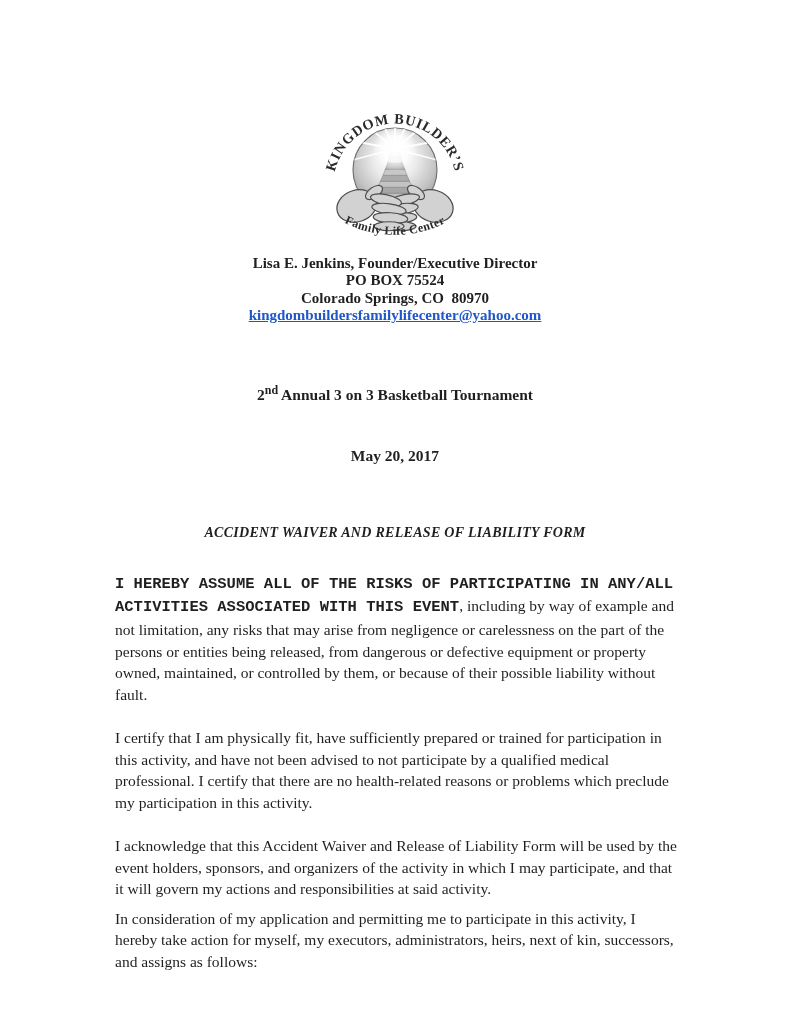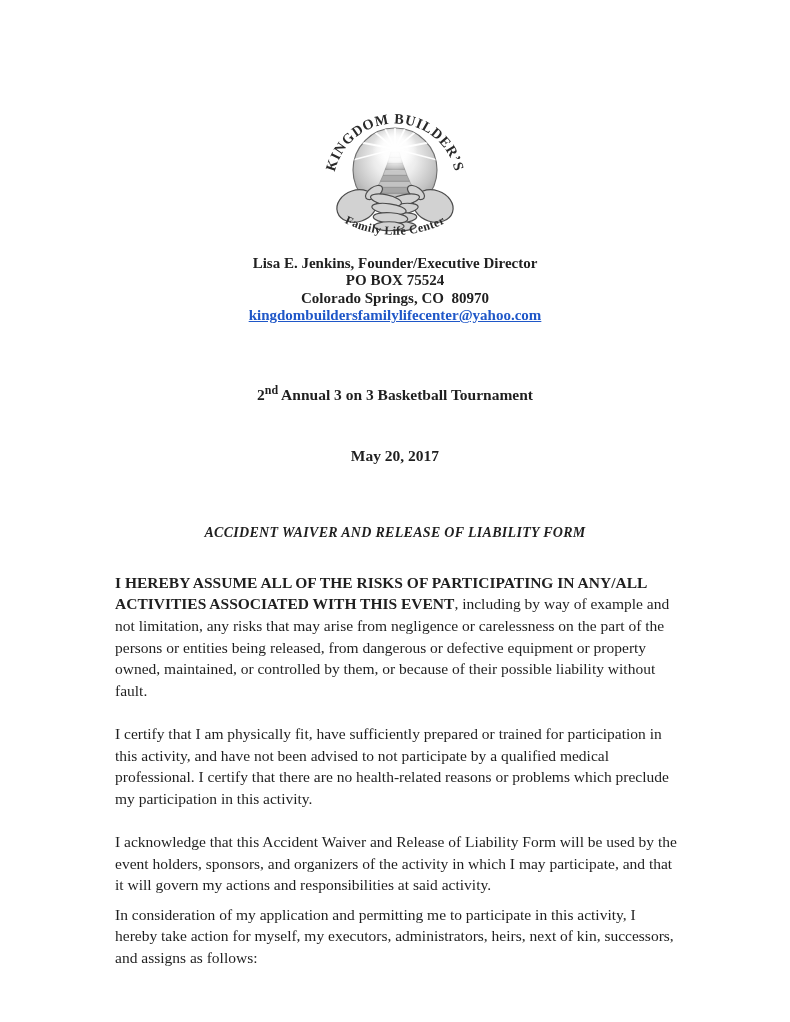--- a/index.html
+++ b/index.html
@@ -51,21 +51,21 @@
   }
 
   
   .content {
     margin: 31px 112px 0 115px;
     font-size: 15.5px;
     line-height: 21.6px;
   }
   .content p { margin: 0 0 21.6px 0; }
   .content p.joined { margin-bottom: 8px; }
-  .lead-bold { font-weight: bold; }
+  .lead-bold { font-weight: bold; font-family: Liberation Mono, monospace; }
 </style>
 </head>
 <body>
 
 <div class="page">
 
   <div class="logo-wrap">
     <svg viewBox="0 0 200 212" width="150" height="159">
       <defs>
         <radialGradient id="ballGrad" cx="50%" cy="36%" r="70%">

